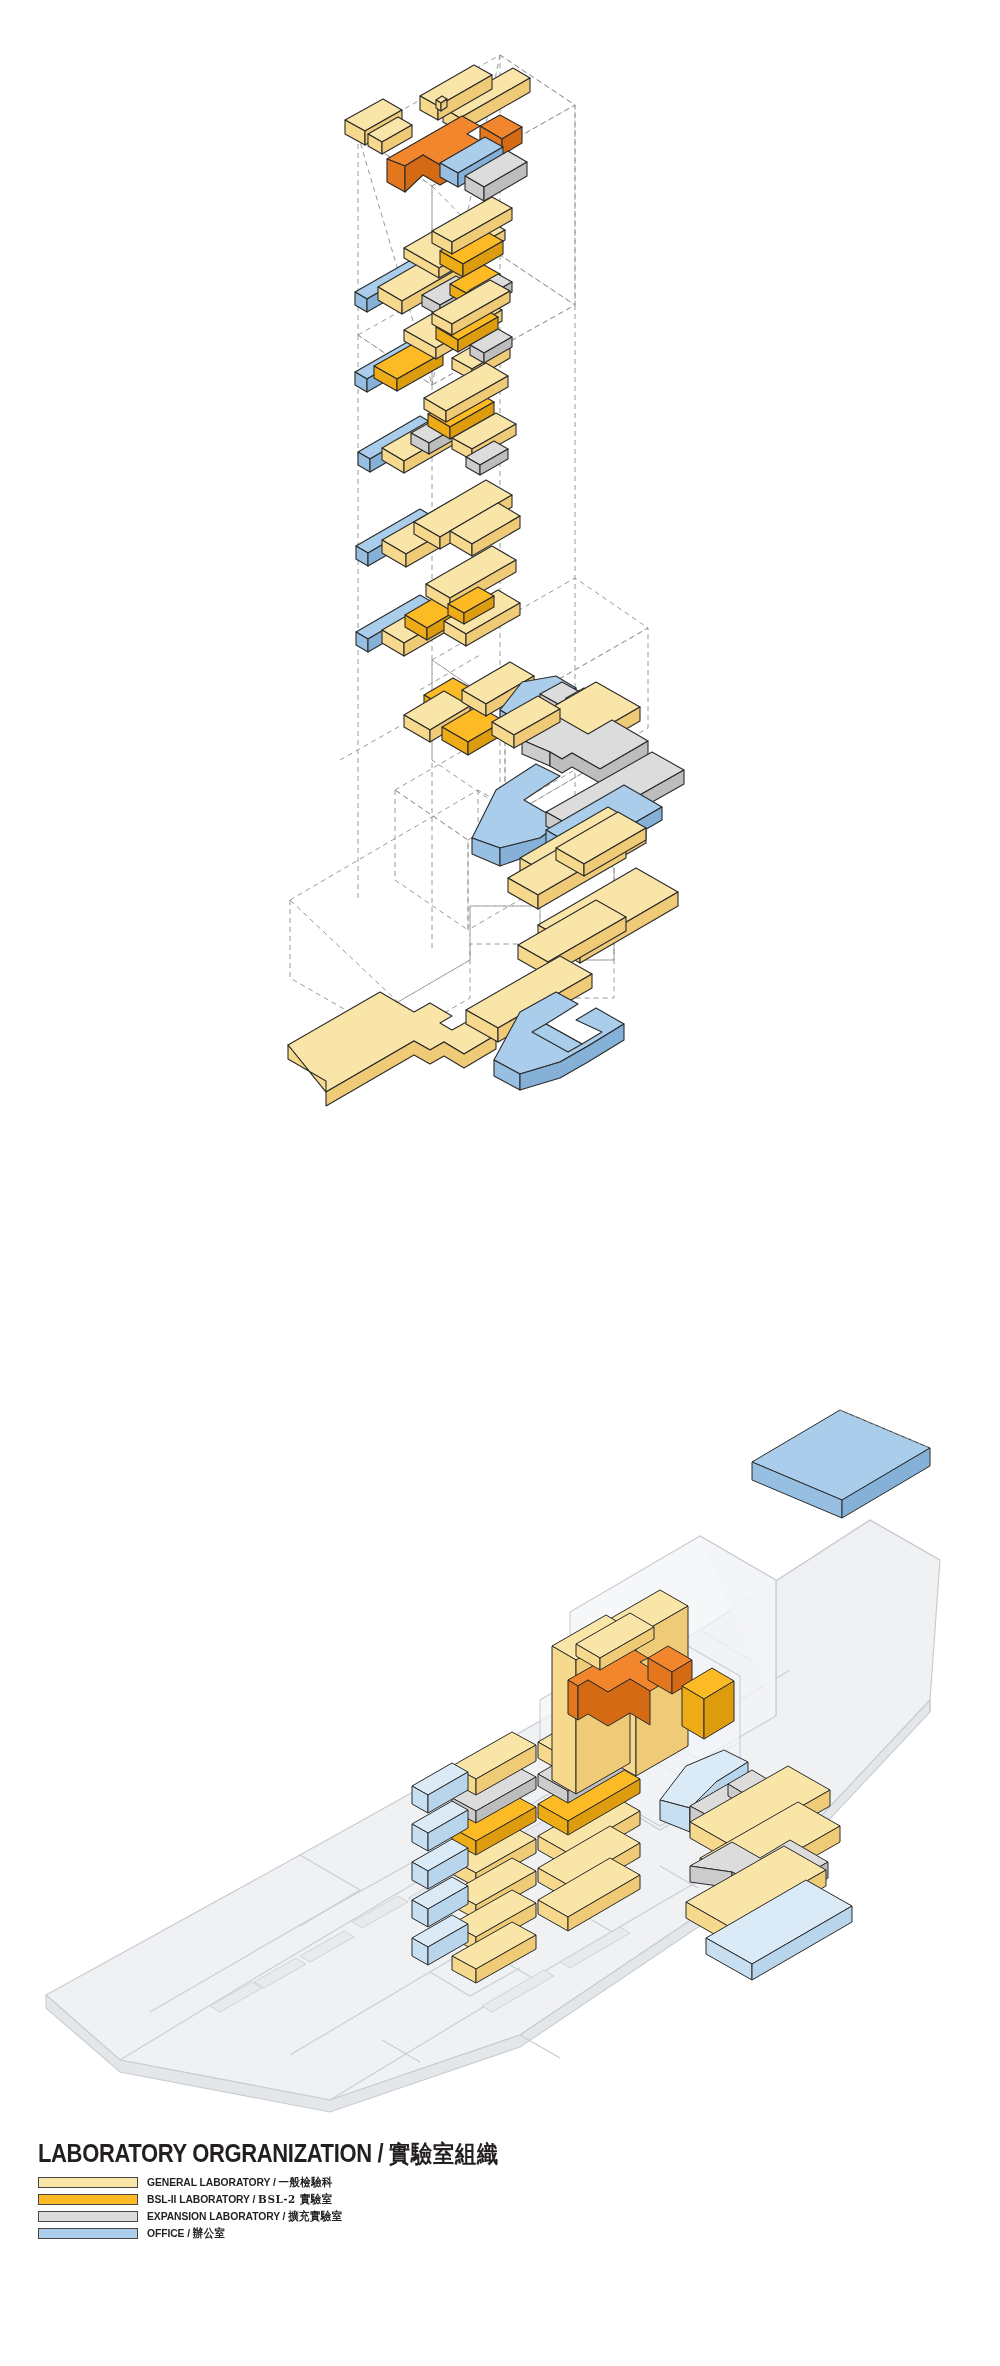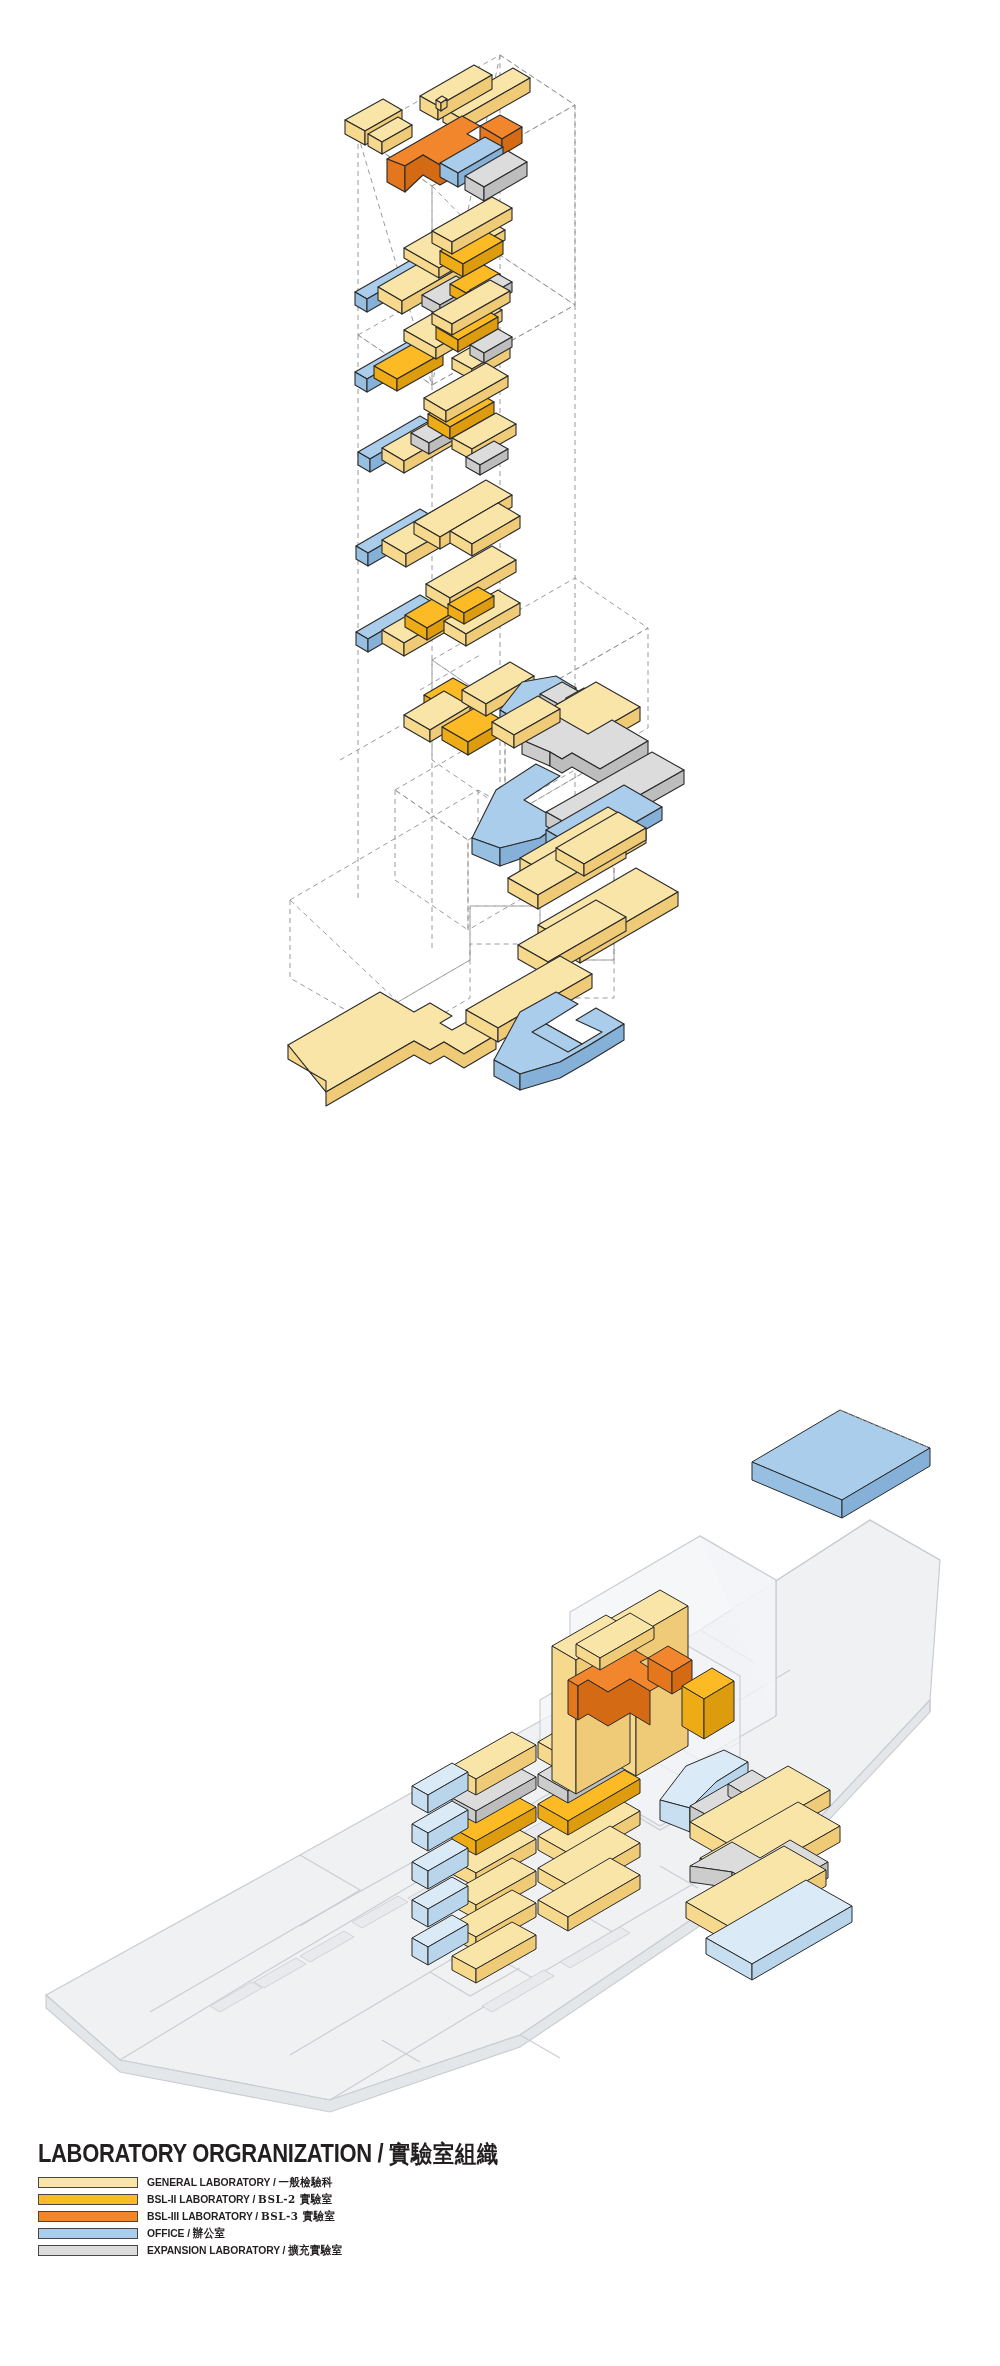--- a/index.html
+++ b/index.html
@@ -704,35 +704,29 @@
       </span>
     </div>
 
     <div class="legend-row">
       <span class="swatch" style="background:#fcbb25"></span>
       <span class="legend-label">
         <span>BSL-II LABORATORY</span><span> / </span><span class="cjk">BSL-2 實驗室</span>
       </span>
     </div>
 
+
     <div class="legend-row">
-      <span class="swatch" style="background:#f2862c"></span>
+      <span class="swatch" style="background:#dcdcdc"></span>
       <span class="legend-label">
-        <span>BSL-III LABORATORY</span><span> / </span><span class="cjk">BSL-3 實驗室</span>
+        <span>EXPANSION LABORATORY</span><span> / </span><span class="cjk">擴充實驗室</span>
       </span>
     </div>
 
     <div class="legend-row">
       <span class="swatch" style="background:#a9cdeb"></span>
       <span class="legend-label">
         <span>OFFICE</span><span> / </span><span class="cjk">辦公室</span>
       </span>
     </div>
 
-    <div class="legend-row">
-      <span class="swatch" style="background:#dcdcdc"></span>
-      <span class="legend-label">
-        <span>EXPANSION LABORATORY</span><span> / </span><span class="cjk">擴充實驗室</span>
-      </span>
-    </div>
-
   </div>
 </div>
 
 </body></html>

